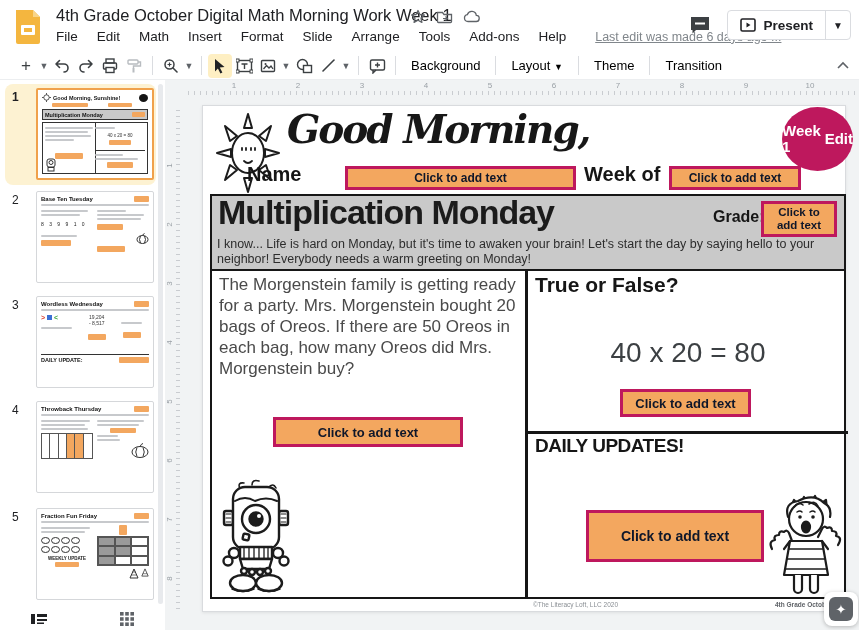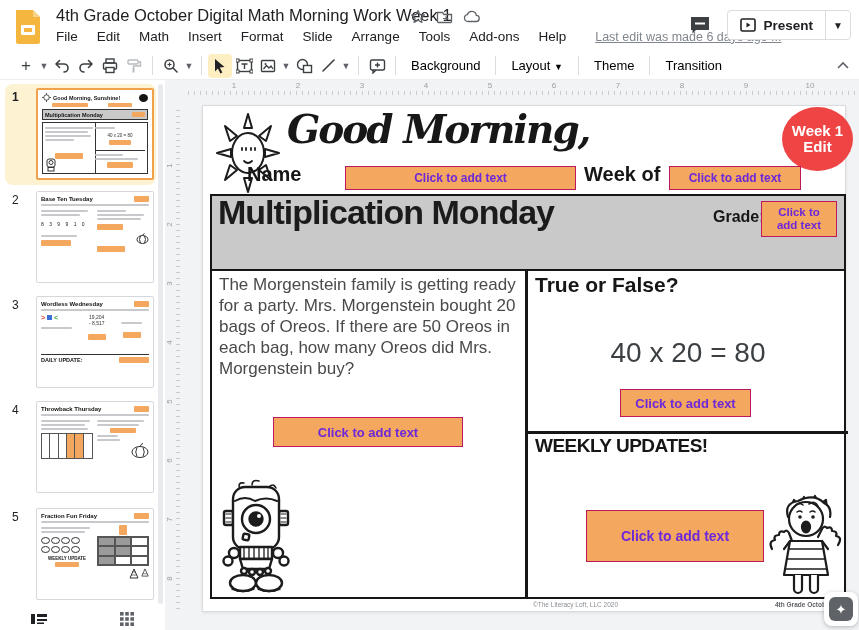--- a/index.html
+++ b/index.html
@@ -53,24 +53,24 @@
   .canvas { position:absolute; left:165px; top:80px; width:694px; height:550px; background:#f1f3f4; z-index:5; }
   .hruler { position:absolute; left:18px; top:2px; width:676px; height:13px;
             background:repeating-linear-gradient(to right, transparent 0 5px, #c9ccd0 5px 6px) bottom/100% 4px no-repeat; }
   .hruler span { position:absolute; top:-1px; transform:translateX(-50%); font-size:8px; color:#9aa0a6; background:#f1f3f4; padding:0 2px; }
   .vruler { position:absolute; left:2px; top:25px; width:13px; height:507px;
             background:repeating-linear-gradient(to bottom, transparent 0 5px, #c9ccd0 5px 6px) right/4px 100% no-repeat; }
   .vruler span { position:absolute; left:-2px; transform:rotate(-90deg); font-size:8px; color:#9aa0a6; background:#f1f3f4; padding:0 2px; }
 
   
   .page { position:absolute; left:37px; top:25px; width:644px; height:507px; background:#fff; border:1px solid #d9dbde; box-shadow:0 1px 3px rgba(0,0,0,.08); }
-  .orange-box { background:#f3a75f; border:1px solid #be185d; display:flex; align-items:center; justify-content:center; text-align:center; color:#6d28d9; font-weight:700; cursor:pointer; }
+  .orange-box { background:#f3a75f; border:3px solid #be185d; display:flex; align-items:center; justify-content:center; text-align:center; color:#0f172a; font-weight:700; cursor:pointer; }
   .script-title { position:absolute; left:84px; top:0px; font-family:"DejaVu Serif", serif; font-style:italic; font-weight:700; font-size:39px; letter-spacing:-2px; color:#171717; white-space:nowrap; }
   .bold-title { position:absolute; left:356px; top:3px; font-size:41px; font-weight:800; letter-spacing:-1px; color:#111; white-space:nowrap; }
-  .badge { position:absolute; left:579px; top:1px; width:71px; height:64px; background:#ef4444; border-radius:50%; color:#fff; display:flex; flex-direction:column; align-items:center; justify-content:center; line-height:1.05; }
+  .badge { position:absolute; left:579px; top:1px; width:71px; height:64px; background:#be185d; border-radius:50%; color:#fff; display:flex; flex-direction:row; align-items:center; justify-content:center; line-height:1.05; }
   .badge div { font-size:15px; font-weight:800; }
   .inline-label { position:absolute; font-size:20px; font-weight:700; color:#161616; }
   .gray-header { position:absolute; left:7px; top:88px; width:636px; height:77px; background:#c9c9c9; border:2.5px solid #161616; }
   .mm-title { position:absolute; left:6px; top:-3px; font-size:34px; font-weight:800; letter-spacing:-1px; color:#1b1b1b; white-space:nowrap; }
   .date-label { position:absolute; left:501px; top:12px; font-size:16px; font-weight:700; color:#161616; }
   .intro { position:absolute; left:5px; top:41px; width:624px; font-size:12.5px; font-weight:500; color:#2d2d2d; line-height:1.2; }
   .main-box { position:absolute; left:7px; top:163px; width:636px; height:330px; background:#fff; border:2.5px solid #161616; }
   .vdivider { position:absolute; left:313px; top:0; width:2.5px; height:100%; background:#161616; }
   .hdivider { position:absolute; left:315px; top:160px; width:321px; height:2.5px; background:#161616; }
   .problem { position:absolute; left:7px; top:3px; width:300px; font-size:17px; color:#4a4a4a; line-height:1.24; }
@@ -556,20 +556,21 @@
 
       <div class="inline-label" style="left:44px;top:57px;">Name</div>
       <div class="orange-box" style="position:absolute;left:142px;top:60px;width:231px;height:24px;font-size:12px;">Click to add text</div>
       <div class="inline-label" style="left:381px;top:57px;">Week of</div>
       <div class="orange-box" style="position:absolute;left:466px;top:60px;width:132px;height:24px;font-size:12px;">Click to add text</div>
 
       <div class="gray-header">
         <div class="mm-title">Multiplication Monday</div>
         <div class="date-label">Grade:</div>
         <div class="orange-box" style="position:absolute;left:549px;top:5px;width:76px;height:36px;font-size:11.5px;line-height:1.15;padding:0 6px;">Click to add text</div>
+        <div class="intro">I know... Life is hard on Monday, but it's time to awaken your brain!  Let's start the day by saying hello to your neighbor! Everybody needs a warm greeting on Monday!</div>
       </div>
 
       <div class="main-box">
         <div class="vdivider"></div>
         <div class="hdivider"></div>
 
         <div class="problem">The Morgenstein family is getting ready for a party. Mrs. Morgenstein bought 20 bags of Oreos. If there are 50 Oreos in each bag, how many Oreos did Mrs. Morgenstein buy?</div>
         <div class="orange-box" style="position:absolute;left:61px;top:146px;width:190px;height:30px;font-size:13px;">Click to add text</div>
 
         <svg style="position:absolute;left:4px;top:208px;" width="82" height="116" viewBox="0 0 82 116">
@@ -598,21 +599,21 @@
             <ellipse cx="27" cy="104" rx="13" ry="8"></ellipse>
             <ellipse cx="53" cy="104" rx="13" ry="8"></ellipse>
             <path d="M16 110 q11 5 22 0 M42 110 q11 5 22 0" fill="none" stroke-width="1.6"></path>
           </g>
         </svg>
 
         <div class="tf-heading">True or False?</div>
         <div class="equation">40 x 20 = 80</div>
         <div class="orange-box" style="position:absolute;left:408px;top:118px;width:131px;height:28px;font-size:13px;">Click to add text</div>
 
-        <div class="du-heading">WEEKLY UPDATES!</div>
+        <div class="du-heading">DAILY UPDATES!</div>
         <div class="orange-box" style="position:absolute;left:374px;top:239px;width:178px;height:52px;font-size:14px;">Click to add text</div>
 
         <svg style="position:absolute;left:552px;top:216px;" width="82" height="112" viewBox="0 0 82 112">
           <g stroke="#1c1c1c" stroke-width="2.2" fill="#fff" stroke-linejoin="round" stroke-linecap="round">
             <path d="M26 22 l4 -9 5 7 5 -10 5 8 6 -9 4 9 7 -5 1 9" fill="#fff"></path>
             <path d="M24 30 q-4 -14 10 -16 q16 -8 26 2 q8 4 6 14" fill="#fff"></path>
             <circle cx="42" cy="32" r="17"></circle>
             <path d="M30 20 q4 -6 9 -2 M45 17 q6 -4 9 2" fill="none" stroke-width="1.6"></path>
             <circle cx="36" cy="30" r="1.8" fill="#1c1c1c" stroke="none"></circle>
             <circle cx="49" cy="30" r="1.8" fill="#1c1c1c" stroke="none"></circle>

